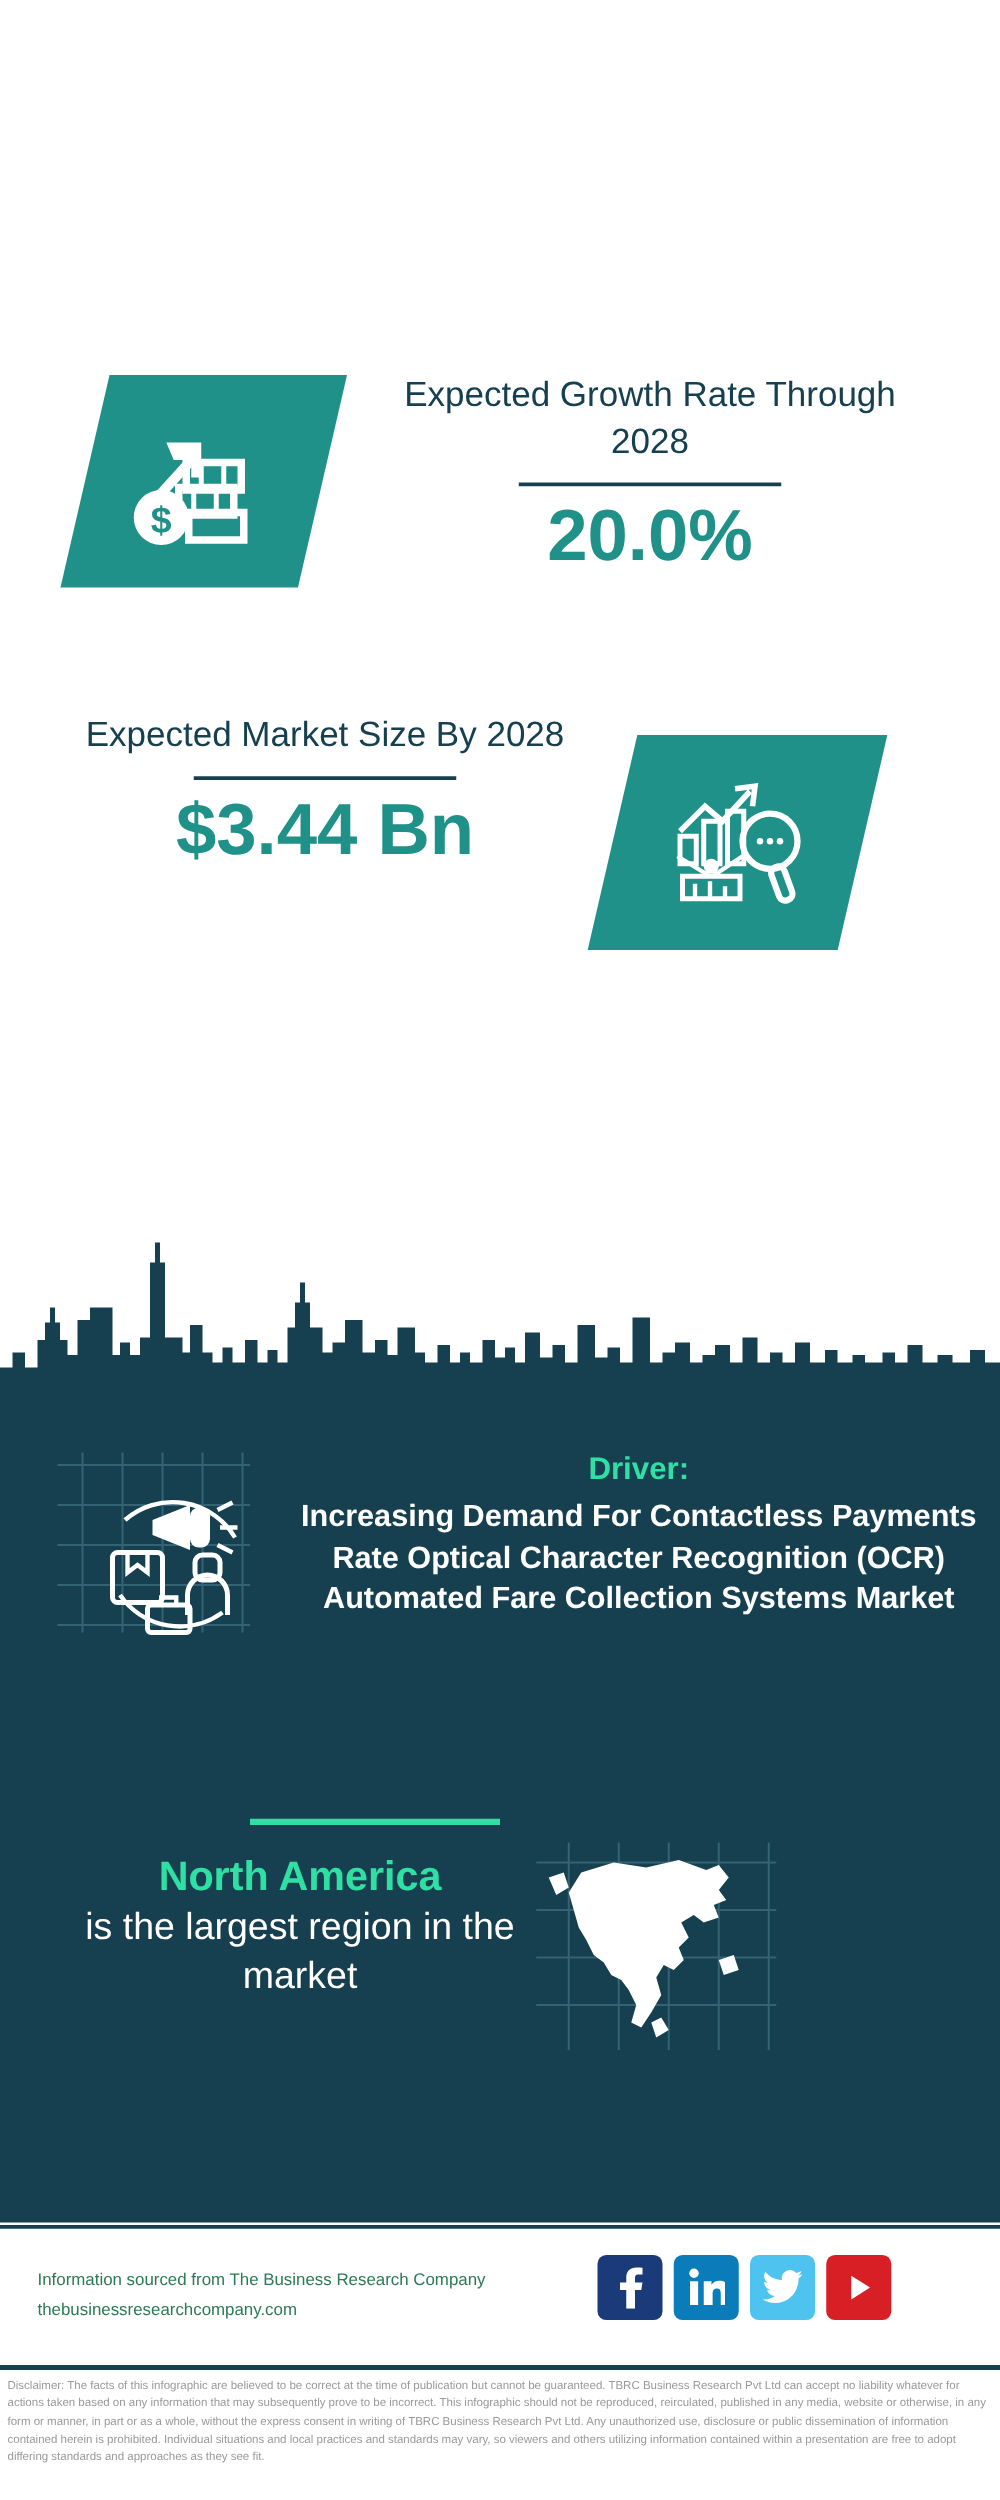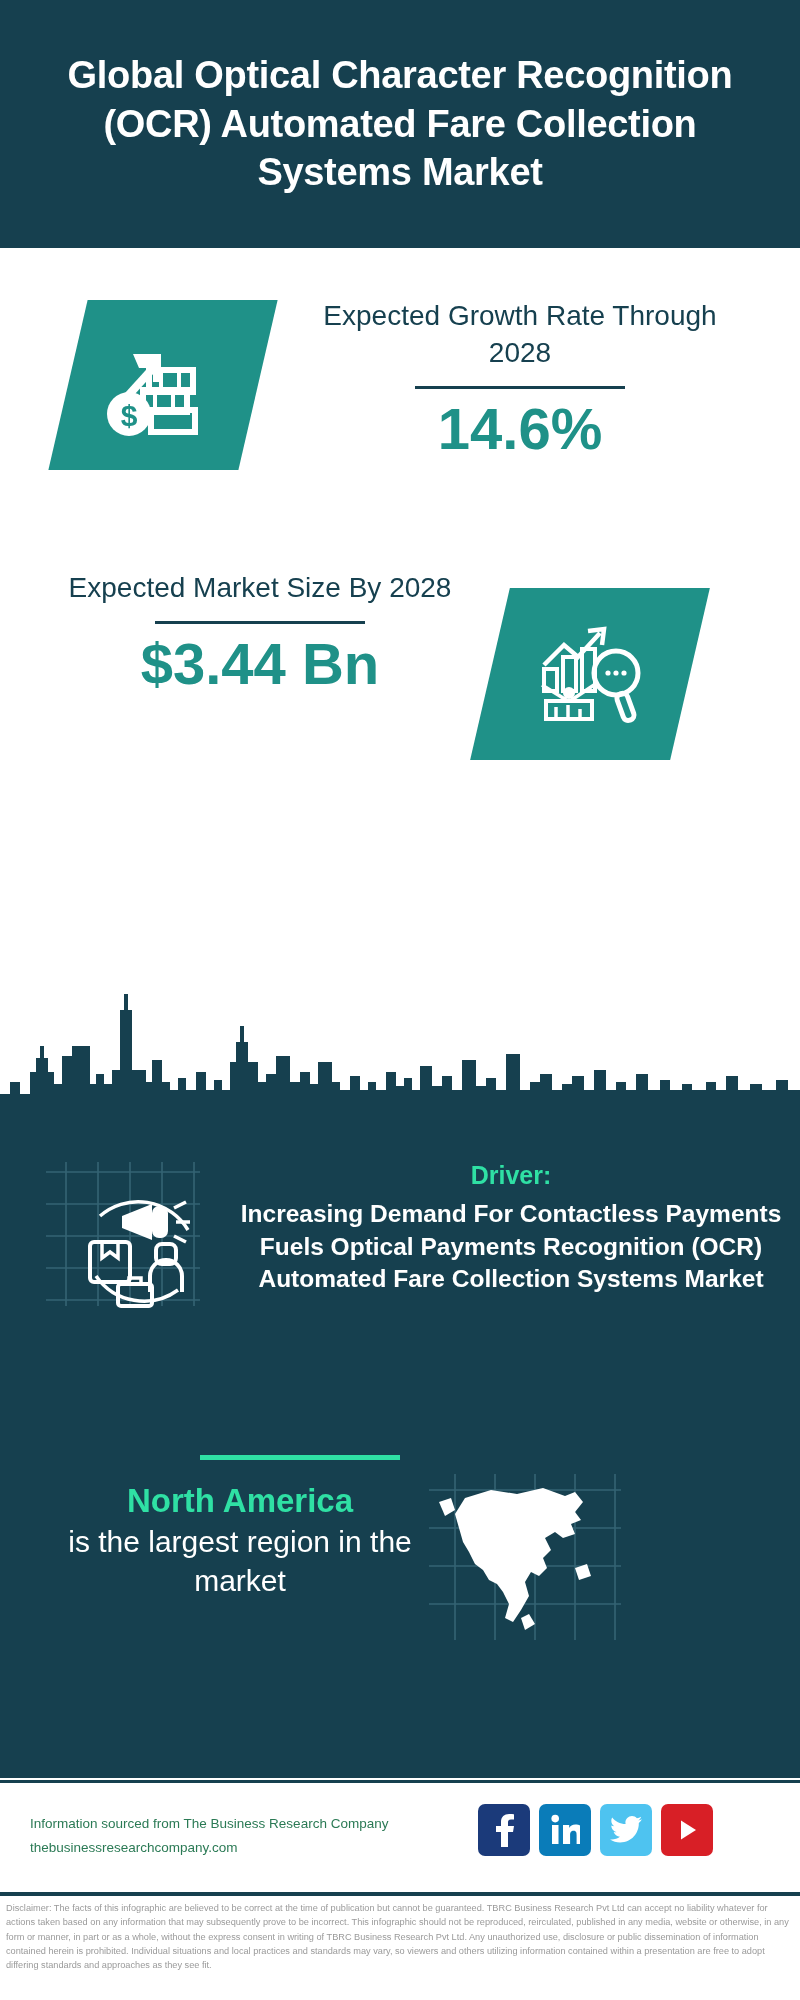--- a/index.html
+++ b/index.html
@@ -128,23 +128,20 @@
   .disclaimer{
     position:absolute;left:6px;top:9px;width:788px;
     color:#9a9a9a;font-size:9.2px;line-height:1.55;text-align:left;
   }
 </style>
 </head>
 <body>
 
 <div class="page">
 
-  <div class="header">
-    <div class="header-title">Global Optical Character Recognition (OCR) Automated Fare Collection Systems Market</div>
-  </div>
 
   <div class="white-zone"></div>
 
   <div class="stat1">
     <div class="para-icon">
       <div class="para-inner">
         <svg width="120" height="110" viewBox="0 0 120 110">
 
           <path d="M12 80 L52 36" stroke="#ffffff" stroke-width="8" fill="none"></path>
           <path d="M30 24 L58 24 L58 52 L50 52 L50 38 L36 38 Z" fill="#ffffff"></path>
@@ -158,21 +155,21 @@
           <line x1="70" y1="60" x2="70" y2="82" stroke="#ffffff" stroke-width="4"></line>
 
           <circle cx="26" cy="84" r="22" fill="#ffffff"></circle>
           <text x="26" y="96" font-size="30" font-weight="bold" text-anchor="middle" fill="#1f9188" font-family="Liberation Sans, sans-serif">$</text>
         </svg>
       </div>
     </div>
     <div class="stat1-text">
       <div class="stat-label">Expected Growth Rate Through 2028</div>
       <div class="rule"></div>
-      <div class="stat-value">14.6%</div>
+      <div class="stat-value">20.0%</div>
     </div>
   </div>
 
   <div class="stat2">
     <div class="stat2-text">
       <div class="stat-label">Expected Market Size By 2028</div>
       <div class="rule"></div>
       <div class="stat-value">$3.44 Bn</div>
     </div>
     <div class="para-icon">
@@ -261,21 +258,21 @@
       <rect x="118" y="86" width="20" height="20" rx="6" fill="none" stroke="#ffffff" stroke-width="4"></rect>
       <path d="M112 134 L112 118 A16 16 0 0 1 144 118 L144 134" fill="none" stroke="#ffffff" stroke-width="4"></path>
 
       <rect x="80" y="126" width="34" height="22" rx="3" fill="none" stroke="#ffffff" stroke-width="4"></rect>
       <path d="M91 126 L91 120 L103 120 L103 126" fill="none" stroke="#ffffff" stroke-width="3.5"></path>
     </svg>
   </div>
 
   <div class="driver-text">
     <div class="driver-head">Driver:</div>
-    <div class="driver-body">Increasing Demand For Contactless Payments Fuels Optical Payments Recognition (OCR) Automated Fare Collection Systems Market</div>
+    <div class="driver-body">Increasing Demand For Contactless Payments Rate Optical Character Recognition (OCR) Automated Fare Collection Systems Market</div>
   </div>
   <div class="green-rule"></div>
 
   <div class="region-text">
     <div class="region-name">North America</div>
     <div class="region-sub">is the largest region in the market</div>
   </div>
 
   <div class="map-wrap">
     <svg width="200" height="170" viewBox="0 0 200 170">

